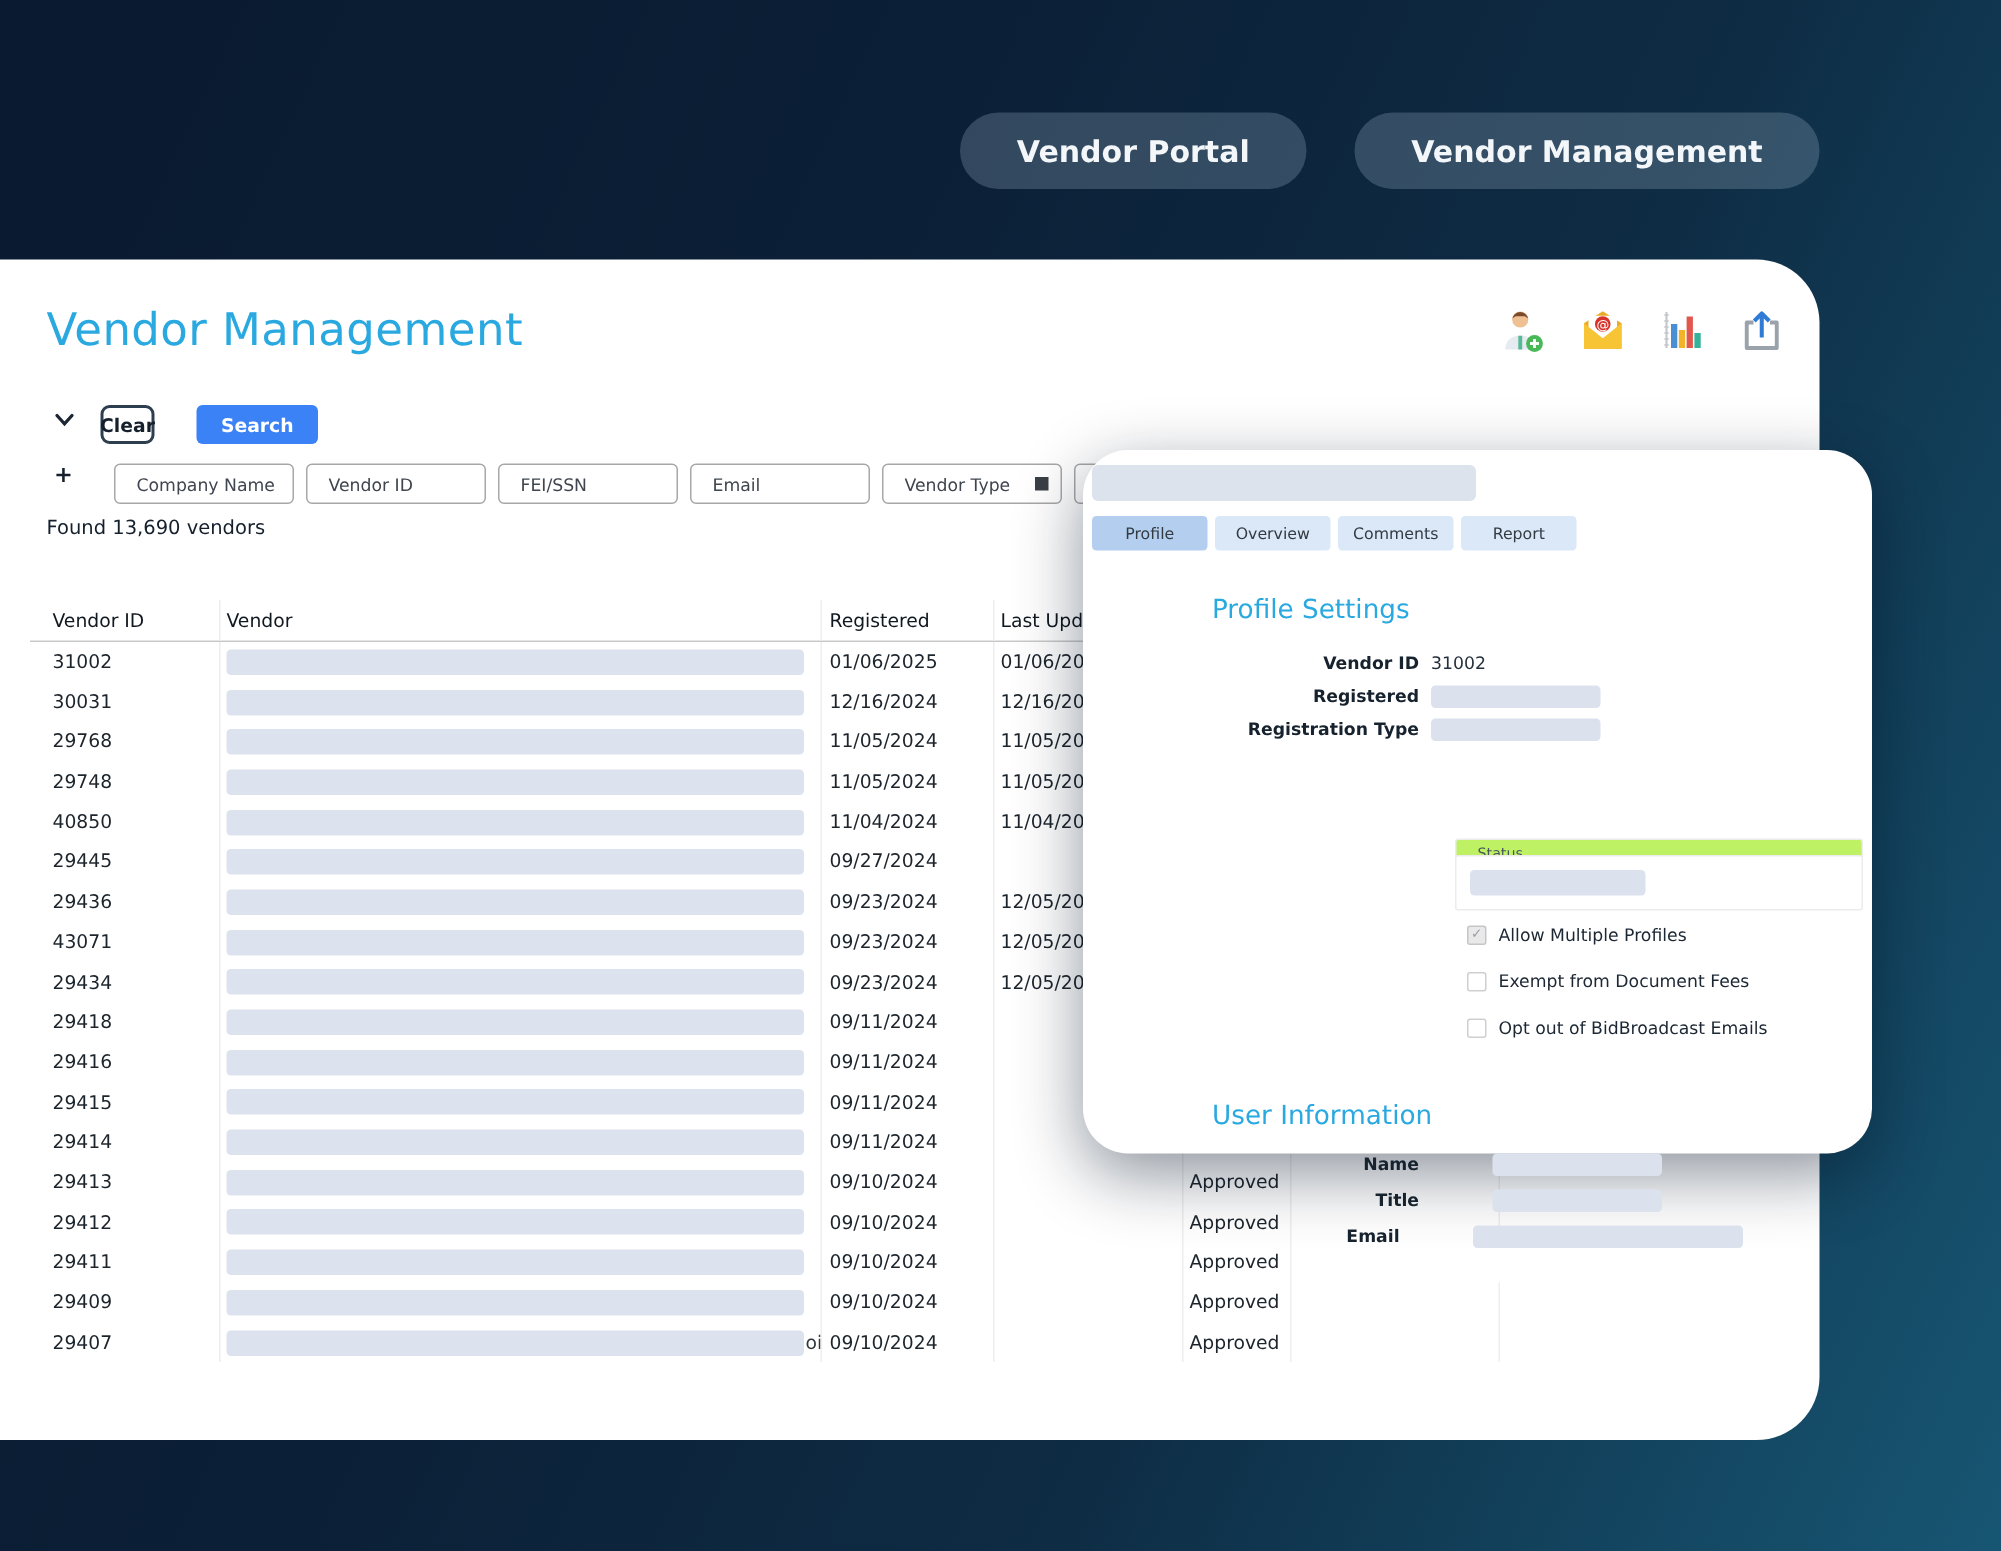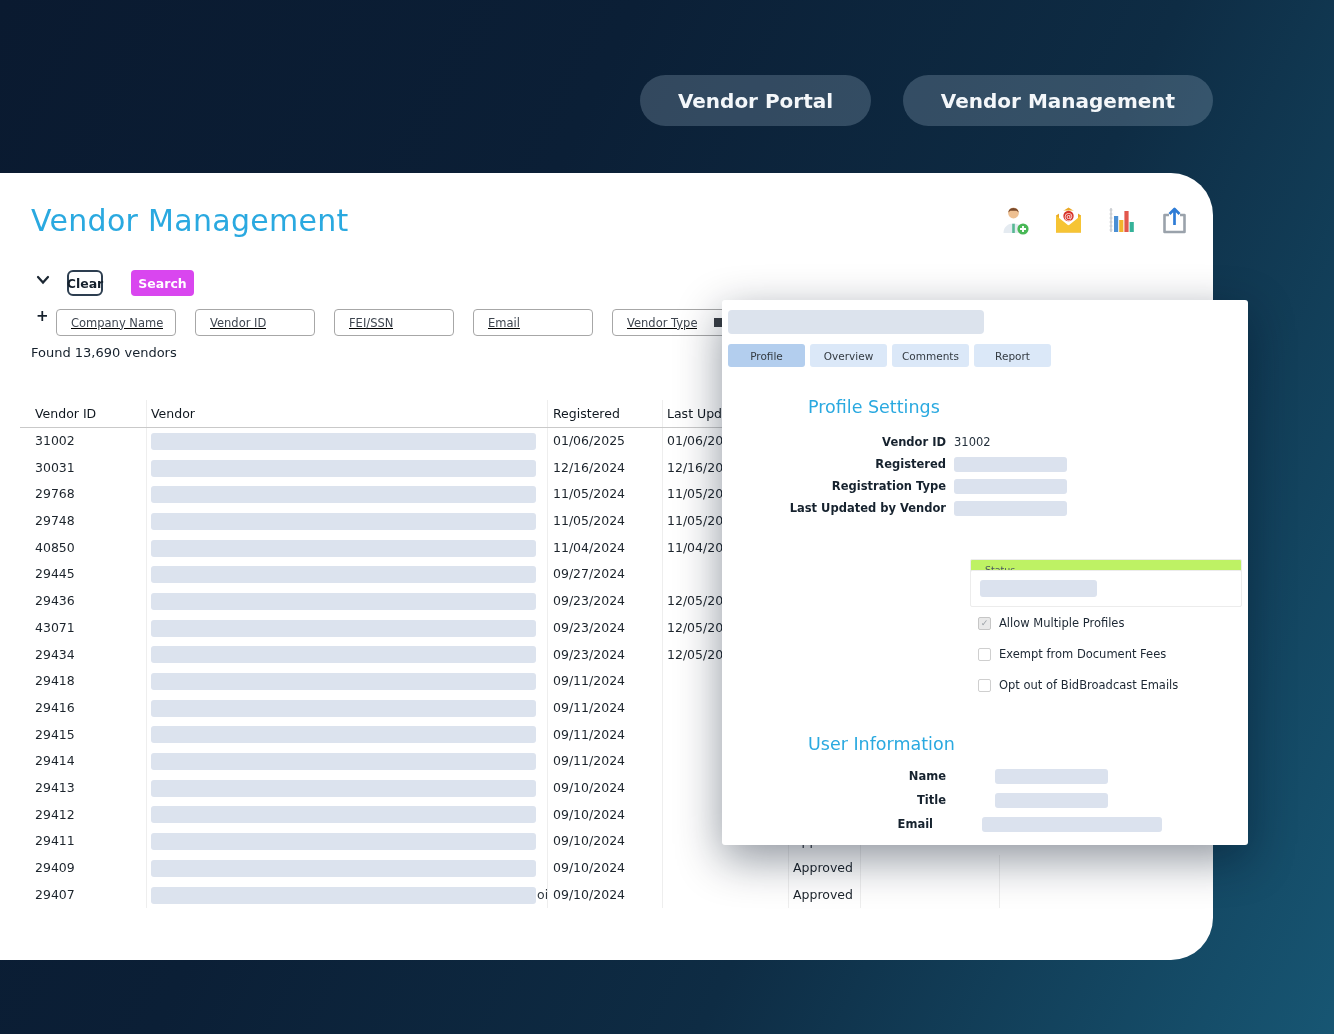--- a/index.html
+++ b/index.html
@@ -35,27 +35,27 @@
 
   
   .chev { position:absolute; left:36px; top:102px; width:14px; height:10px; cursor:pointer; }
   .btn-clear {
     position:absolute; left:67px; top:97px; width:36px; height:26px;
     background:#fff; border:2px solid #2d3e50; border-radius:6px;
     font-size:12.5px; font-weight:600; color:#15202c;
     display:flex; align-items:center; justify-content:center; cursor:pointer;
   }
   .btn-search {
-    position:absolute; left:131px; top:97px; width:63px; height:26px;
-    background:#d946ef; border:none; border-radius:4px;
+    position:absolute; left:131px; top:97px; width:81px; height:26px;
+    background:#3b82f6; border:none; border-radius:4px;
     font-size:12.5px; font-weight:600; color:#fff;
     display:flex; align-items:center; justify-content:center; cursor:pointer;
   }
   .plus { position:absolute; left:36px; top:134px; font-size:15px; font-weight:bold; color:#15202c; cursor:pointer; }
-  .filter-row { position:absolute; left:56px; top:136px; display:flex; gap:19px;text-decoration:underline; }
+  .filter-row { position:absolute; left:76px; top:136px; display:flex; gap:8px; }
   .finput {
     width:120px; height:27px; background:#fff; border:1px solid #a7a7a7; border-radius:4px;
     display:flex; align-items:center; padding:0 8px 0 14px; cursor:text;
   }
   .finput .ph { font-size:11.5px; color:#3f4650; white-space:nowrap; overflow:hidden; }
   .finput .sq { margin-left:auto; width:9px; height:9px; background:#3a3f45; }
   .found { position:absolute; left:31px; top:172px; font-size:13px; color:#15202c; }
 
   
   .table { position:absolute; left:20px; top:227px; width:1193px; }
@@ -68,22 +68,22 @@
   .c-vendor { padding-left:4px; display:flex; align-items:center; }
   .c-reg { padding-left:5px; }
   .c-upd { padding-left:4px; }
   .c-status { padding-left:4px; }
   .c-cat { padding-left:3px; }
   .vbar { width:385px; height:17px; background:#dce3ee; border-radius:3px; flex:none; }
   .voverflow { font-size:12.5px; color:#30383f; margin-left:1px; }
 
   
   .modal {
-    position:absolute; left:722px; top:300px; width:526px; height:545px;
-    background:#fff; border-radius:3px; box-shadow:0 14px 45px rgba(4,18,38,.45); z-index:5;
+    position:absolute; left:722px; top:300px; width:526px; height:469px;
+    background:#fff; border-radius:30px; box-shadow:0 14px 45px rgba(4,18,38,.45); z-index:5;
   }
   .m-titlebar { position:absolute; left:6px; top:10px; width:256px; height:24px; background:#dce3ed; border-radius:4px; }
   .m-tabs { position:absolute; left:6px; top:44px; display:flex; gap:5px; }
   .m-tab {
     width:77px; height:23px; background:#dbe8f8; border-radius:3px;
     font-size:10.5px; color:#333a41; display:flex; align-items:center; justify-content:center; cursor:pointer;
   }
   .m-tab.active { background:#b3ceee; }
   .m-h { position:absolute; left:86px; color:#2aa9e0; font-size:17.5px; font-weight:400; }
   .m-h1 { top:97px; } .m-h2 { top:434px; }
@@ -413,24 +413,20 @@
         <div class="f-value">31002</div>
       </div>
       <div class="f-row">
         <div class="f-label">Registered</div>
         <div class="rbar small"></div>
       </div>
       <div class="f-row">
         <div class="f-label">Registration Type</div>
         <div class="rbar small"></div>
       </div>
-      <div class="f-row">
-        <div class="f-label">Last Updated by Vendor</div>
-        <div class="rbar small"></div>
-      </div>
     </div>
 
   <div class="status-box">
     <div class="s-label">Status</div>
     <div class="s-value">Approved</div>
   </div>
   <div class="box2">
     <div class="rbar"></div>
   </div>
 

